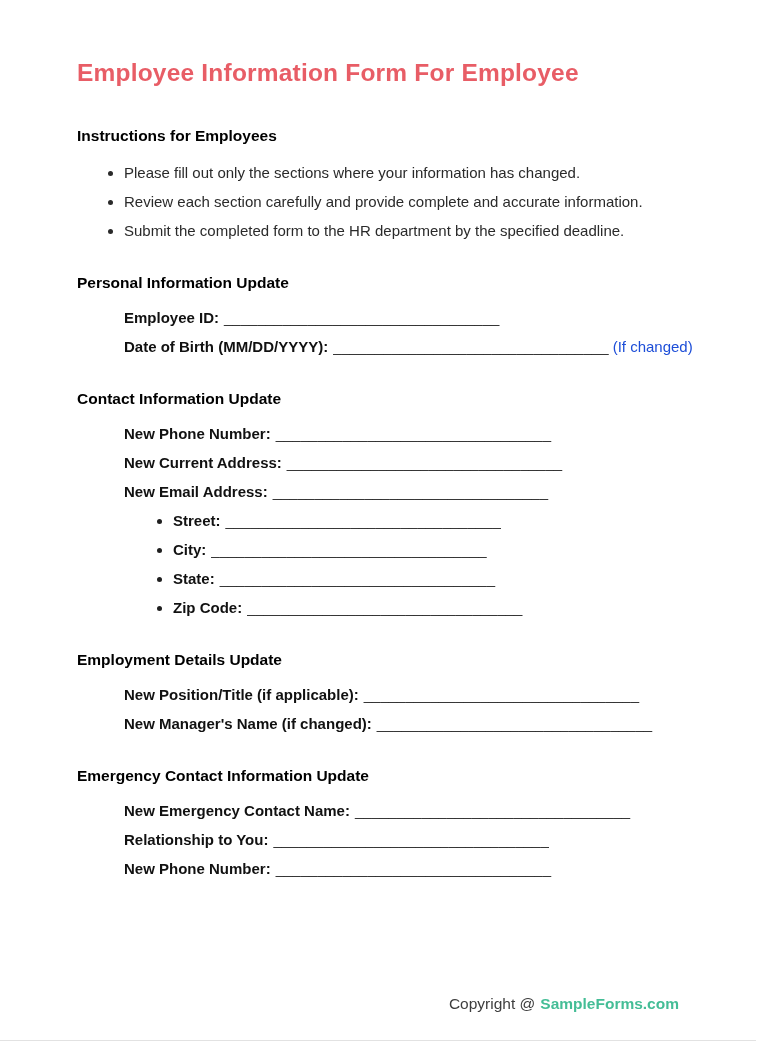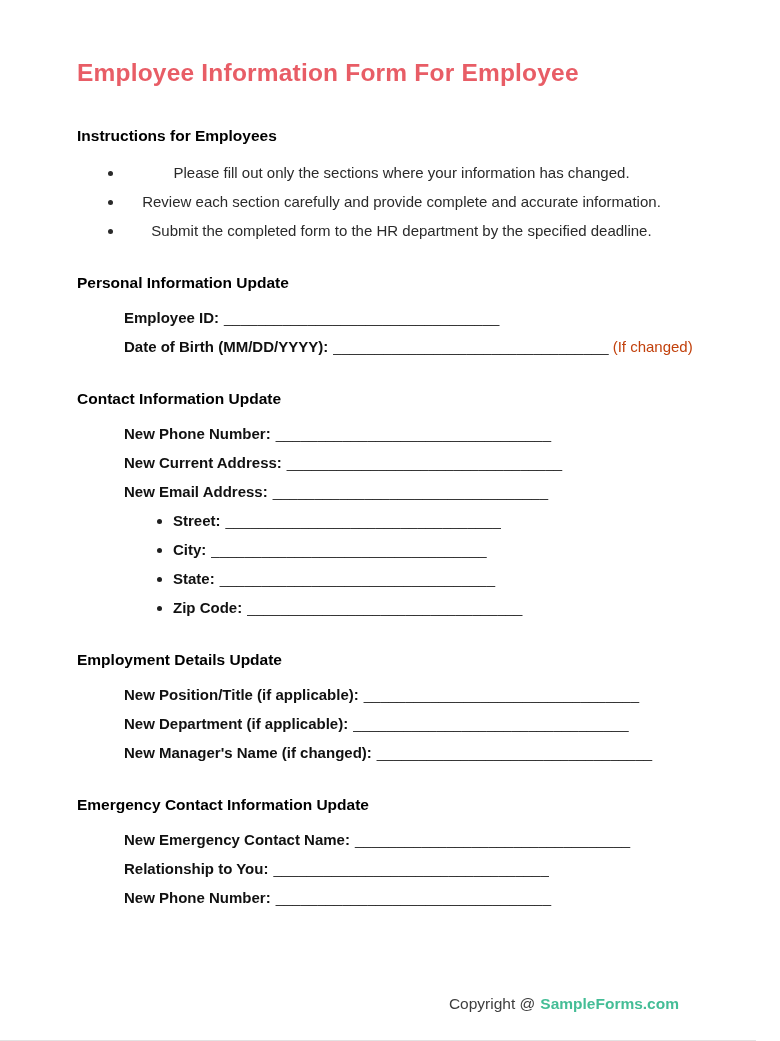--- a/index.html
+++ b/index.html
@@ -26,36 +26,35 @@
     font-size: 15.5px;
     line-height: 20px;
     font-weight: bold;
     color: #000000;
   }
   .section { margin-top: 28px; }
   .bullets {
     margin: 12px 0 0 0;
     padding-left: 47px;
     list-style: disc;
-    text-align: center;
   }
   .bullets li {
     font-size: 15px;
     line-height: 29px;
     color: #2a2a2a;
   }
   .fields {
     margin: 10px 0 0 47px;
     font-size: 15px;
     width: 579px;
   }
   .field { line-height: 29px; }
   .f-label { font-weight: bold; color: #111111; margin-right: 5px; }
   .f-line { color: #2a2a2a; }
-  .f-suffix { color: #c2410c; }
+  .f-suffix { color: #1d4ed8; }
   .sub-bullets {
     margin: 0;
     padding-left: 49px;
     list-style: disc;
   }
   .sub-bullets li { line-height: 29px; }
   .footer {
     position: absolute;
     right: 77px;
     bottom: 28px;
@@ -112,21 +111,20 @@
         <li class="field"><span class="f-label">State:</span><span class="f-line">_________________________________</span></li>
         <li class="field"><span class="f-label">Zip Code:</span><span class="f-line">_________________________________</span></li>
       </ul>
     </div>
   </div>
 
   <div class="section">
     <h2 class="sec-h">Employment Details Update</h2>
     <div class="fields">
       <div class="field"><span class="f-label">New Position/Title (if applicable):</span><span class="f-line">_________________________________</span></div>
-      <div class="field"><span class="f-label">New Department (if applicable):</span><span class="f-line">_________________________________</span></div>
       <div class="field"><span class="f-label">New Manager's Name (if changed):</span><span class="f-line">_________________________________</span></div>
     </div>
   </div>
 
   <div class="section">
     <h2 class="sec-h">Emergency Contact Information Update</h2>
     <div class="fields">
       <div class="field"><span class="f-label">New Emergency Contact Name:</span><span class="f-line">_________________________________</span></div>
       <div class="field"><span class="f-label">Relationship to You:</span><span class="f-line">_________________________________</span></div>
       <div class="field"><span class="f-label">New Phone Number:</span><span class="f-line">_________________________________</span></div>

